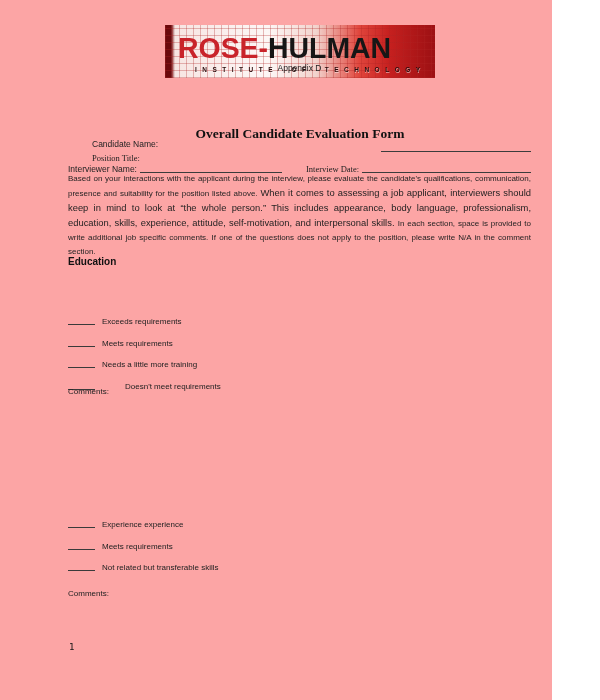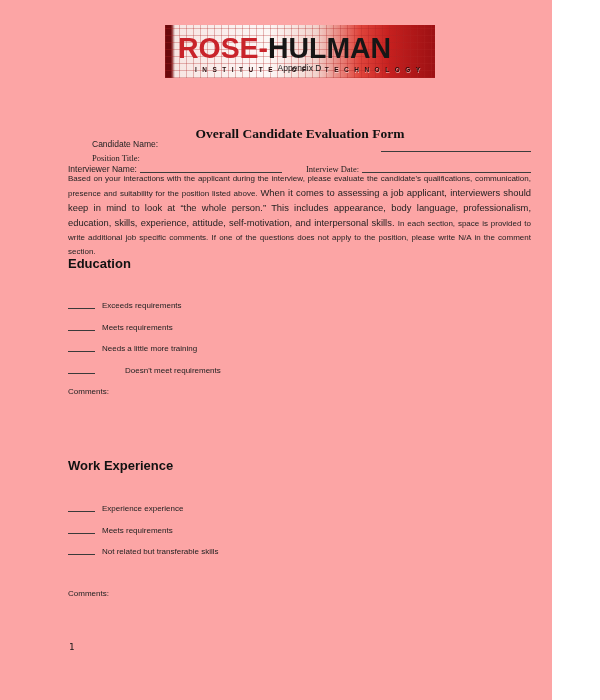--- a/index.html
+++ b/index.html
@@ -26,25 +26,25 @@
   .title{top:94px;left:0;width:600px;text-align:center;font-family:"Liberation Serif",serif;
          font-weight:bold;font-size:13.5px;color:#111;margin-top:32px;}
   .fieldrow{display:flex;align-items:baseline;font-size:8.5px;white-space:nowrap;}
   .row1{top:139px;flex-direction:column;} .row2{top:164px;}
   .blank{align-self:flex-end;margin-bottom:1px;border-bottom:1px solid #3c3c3c;height:2px;}
   .b1{width:150px;margin-left:3px;} .b1b{width:142px;margin-left:3px;}
   .b2{flex:1;margin-left:3px;}
   .lbl2{margin-left:24px;font-family:Liberation Serif, serif;}
   .intro{top:172px;text-align:justify;font-size:8px;line-height:14px;color:#1f1f1f;}
   .intro .big{font-size:9.4px;}
-  .sec-head{font-weight:bold;font-size:13px;color:#111;}
+  .sec-head{font-weight:bold;font-size:10px;color:#111;}
   .small{font-size:8px;}
   .opt{display:flex;align-items:baseline;font-size:8px;}
   .optblank{width:27px;align-self:flex-end;margin-bottom:1px;border-bottom:1px solid #3a3a3a;height:2px;}
-  .opt .optlabel{margin-left:7px;}
+  .opt .optlabel{margin-left:7px;margin-top:16px;}
   .comments-area{position:absolute;left:68px;width:463px;}
   .pageno{top:642px;left:69px;width:40px;font-family:"DejaVu Sans Mono",monospace;font-size:9px;color:#111;}
   
   .edu-head{top:256px;} .edu-desc{top:280px;}
   .edu-o0{top:301px;} .edu-o1{top:323px;} .edu-o2{top:344px;} .edu-o3{top:366px;gap:23px;}
   .edu-com{top:387px;} .edu-area{top:398px;height:58px;}
   .wrk-head{top:458px;} .wrk-desc{top:482px;}
   .wrk-o0{top:504px;} .wrk-o1{top:526px;} .wrk-o2{top:547px;} .wrk-o3{top:568px;}
   .wrk-com{top:589px;} .wrk-area{top:600px;height:40px;}
 </style>
@@ -89,21 +89,20 @@
     <span class="optblank"></span>
     <span class="optlabel">Needs a little more training</span>
   </div>
   <div class="abs opt edu-o3">
     <span class="optblank"></span>
     <span class="optlabel">Doesn't meet requirements</span>
   </div>
   <div class="abs small edu-com">Comments:</div>
   <div class="comments-area edu-area"></div>
 
-  <div class="abs sec-head wrk-head">Work Experience</div>
   <div class="abs opt wrk-o0">
     <span class="optblank"></span>
     <span class="optlabel">Experience experience</span>
   </div>
   <div class="abs opt wrk-o1">
     <span class="optblank"></span>
     <span class="optlabel">Meets requirements</span>
   </div>
   <div class="abs opt wrk-o2">
     <span class="optblank"></span>

